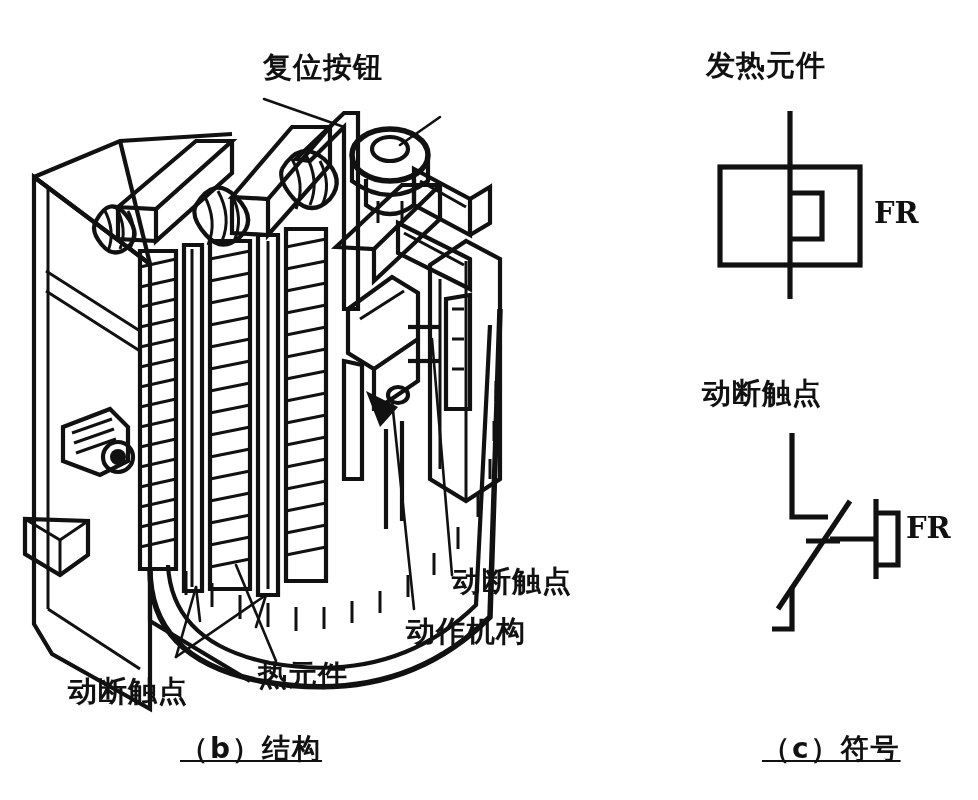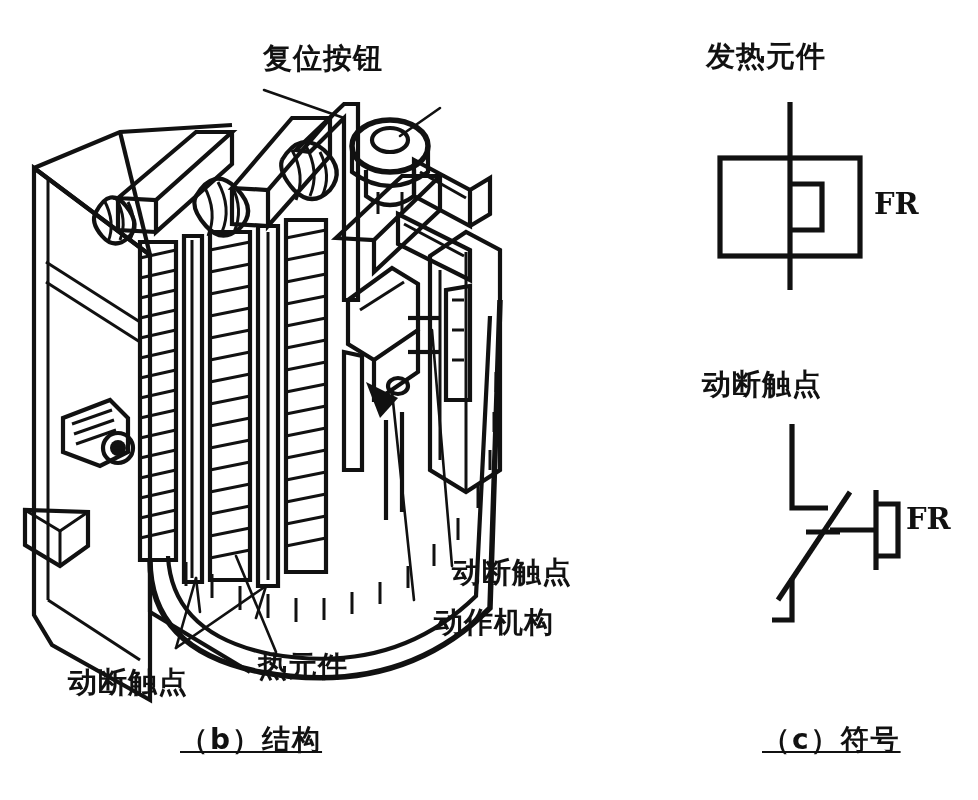--- a/index.html
+++ b/index.html
@@ -12,21 +12,21 @@
     width: 978px;
     height: 800px;
     position: relative;
     overflow: hidden;
     font-family: "DejaVu Sans", "Liberation Sans", sans-serif;
     color: #000000;
   }
   #figure-root {
     position: absolute;
     left: 0;
-    top: 0;
+    top: 9px;
     width: 978px;
     height: 640px;
   }
   .lbl {
     position: absolute;
     white-space: nowrap;
     color: #111111;
     font-family: "DejaVu Sans", "Liberation Sans", sans-serif;
     font-weight: 700;
     letter-spacing: 1px;
@@ -271,21 +271,21 @@
       <path class="leader" d="M196,578 L200,612"></path>
       <path class="leader" d="M266,586 L256,618"></path>
     </g>
   </svg>
 
   <div class="lbl lbl-cn" style="left:263px; top:44px;">复位按钮</div>
 
 
   <div class="lbl lbl-cn" style="left:452px; top:558px;">动断触点</div>
 
-  <div class="lbl lbl-cn" style="left:406px; top:608px;margin-left:28px;">动作机构</div>
+  <div class="lbl lbl-cn" style="left:406px; top:608px;">动作机构</div>
 
   <div class="lbl lbl-cn" style="left:258px; top:652px;">热元件</div>
 
   <div class="lbl lbl-cn" style="left:68px; top:668px;">动断触点</div>
 
   <div class="lbl lbl-cap" style="left:180px; top:726px;">（b）结构</div>
 
   <svg class="svg-layer" viewBox="0 0 978 800">
 
     <g>

